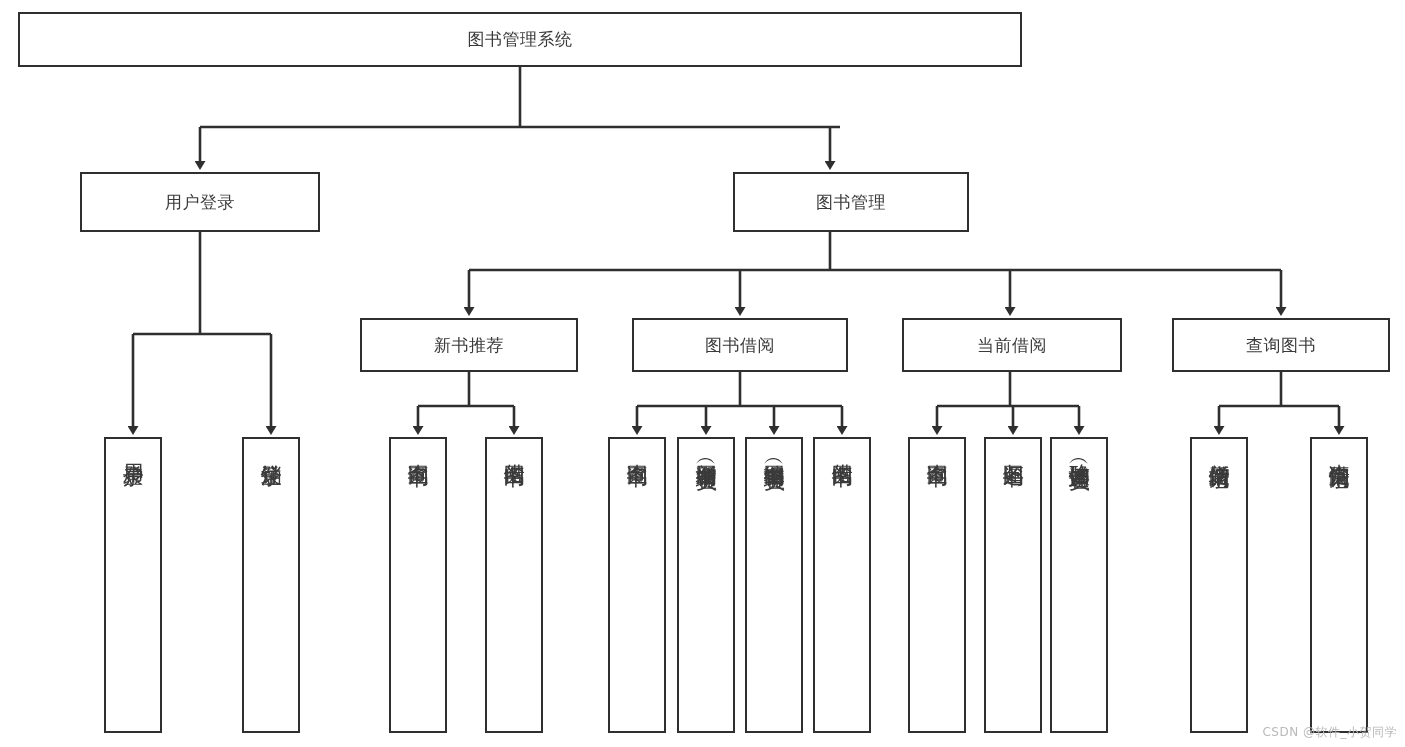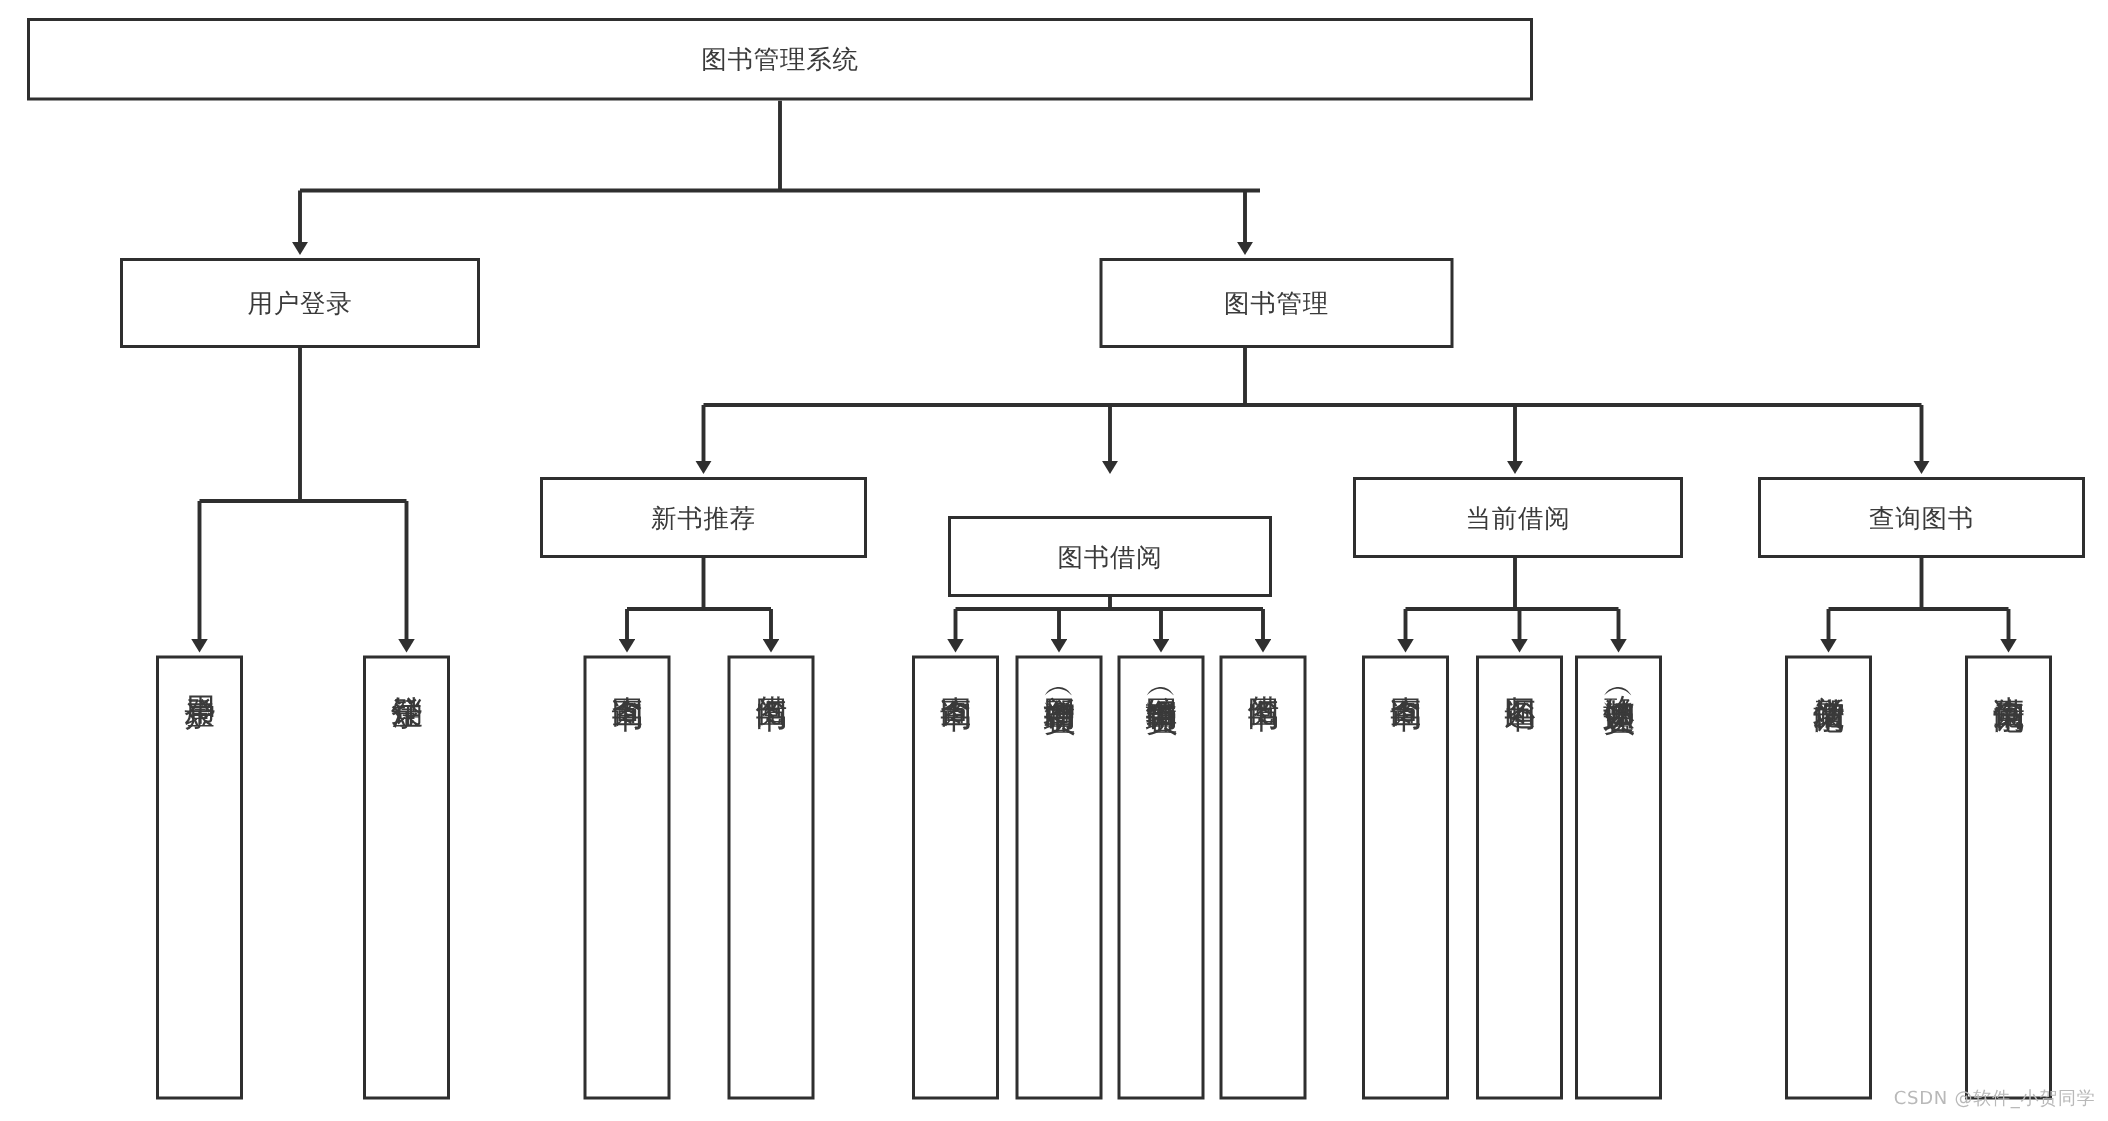--- a/index.html
+++ b/index.html
@@ -125,21 +125,21 @@
   <div class="node h" style="left:80px; top:172px; width:240px; height:60px;">
     <span>用户登录</span>
   </div>
   <div class="node h" style="left:712px; top:172px; width:236px; height:60px;margin-left:21px;">
     <span>图书管理</span>
   </div>
 
   <div class="node h" style="left:360px; top:318px; width:218px; height:54px;">
     <span>新书推荐</span>
   </div>
-  <div class="node h" style="left:632px; top:318px; width:216px; height:54px;margin-top:26px;">
+  <div class="node h" style="left:632px; top:318px; width:216px; height:54px;">
     <span>图书借阅</span>
   </div>
   <div class="node h" style="left:902px; top:318px; width:220px; height:54px;">
     <span>当前借阅</span>
   </div>
   <div class="node h" style="left:1172px; top:318px; width:218px; height:54px;">
     <span>查询图书</span>
   </div>
 
   <div class="node leaf" style="left:104px; top:437px; width:58px; height:296px;">

